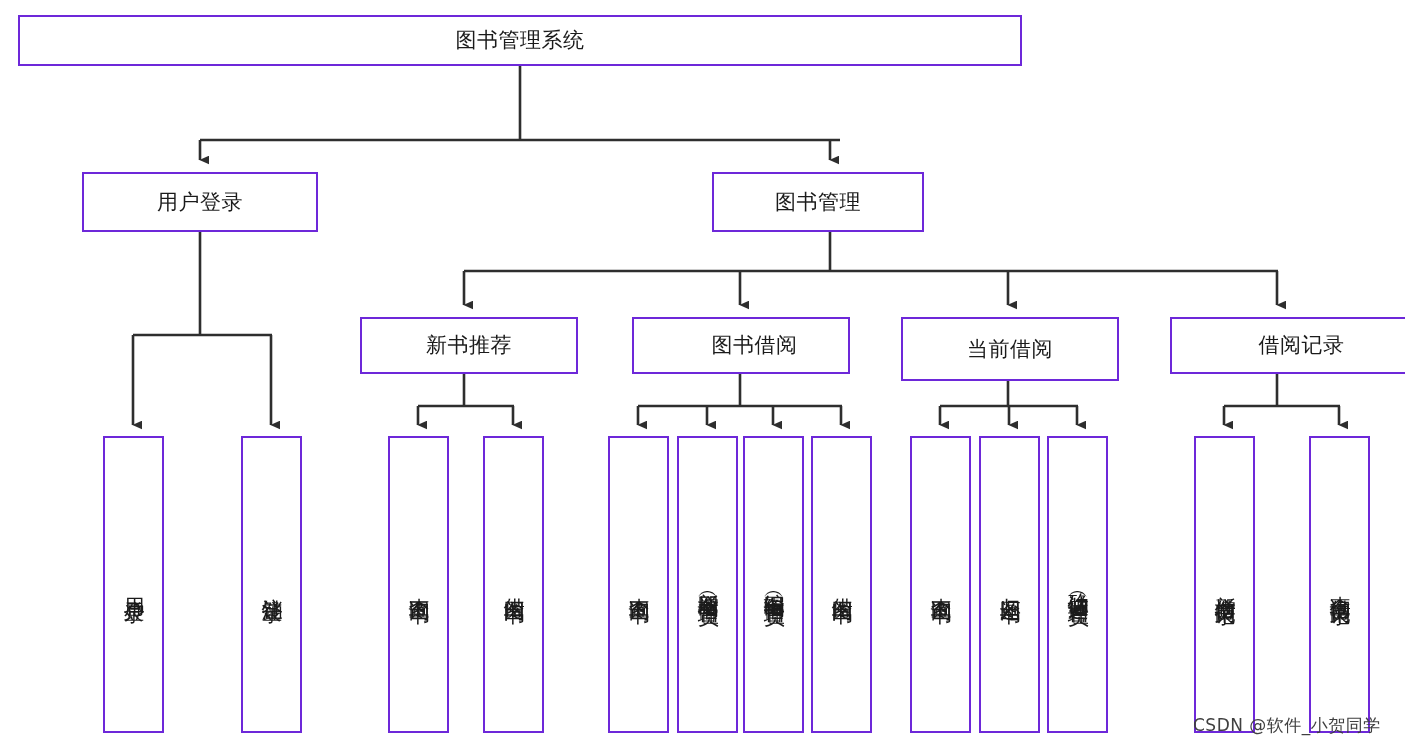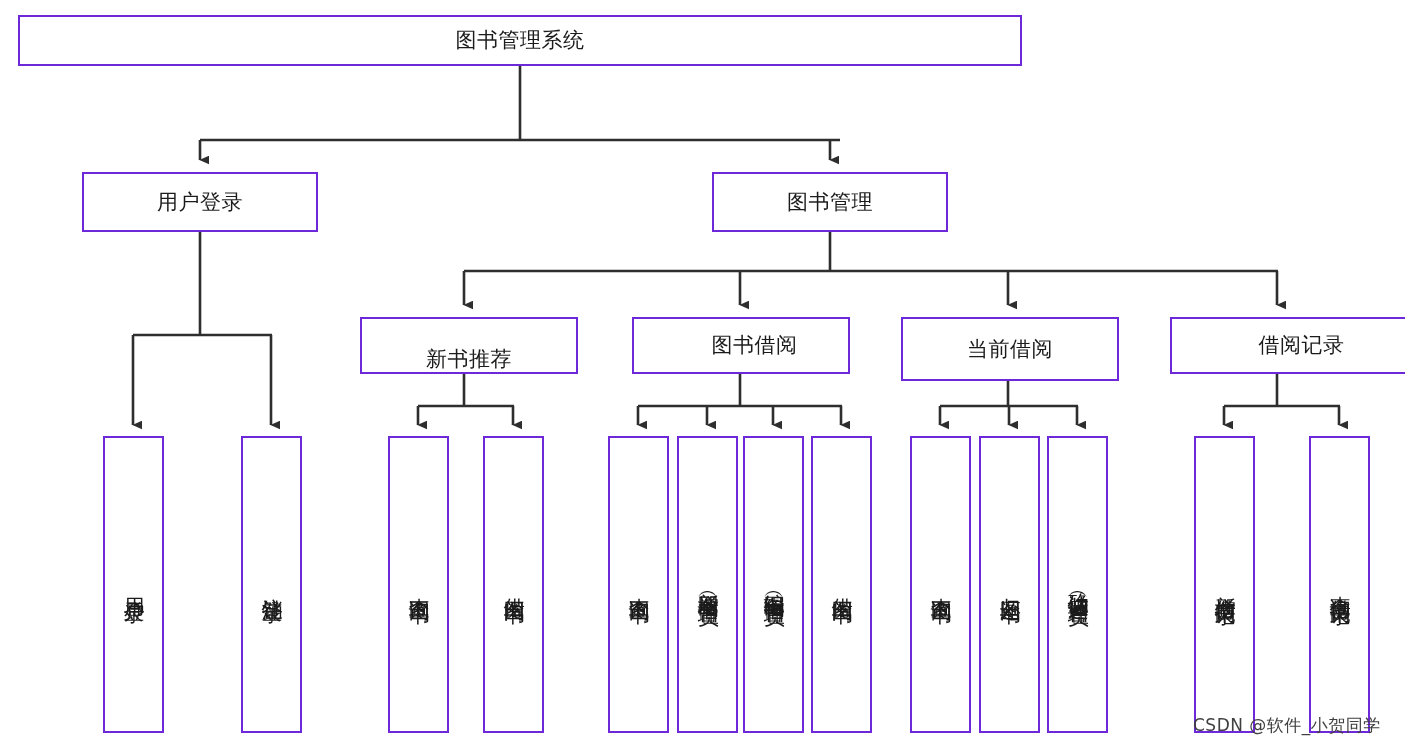--- a/index.html
+++ b/index.html
@@ -119,25 +119,25 @@
     </g>
   </svg>
 
   <div class="node" style="left:18px; top:15px; width:1004px; height:51px;">
     <span class="node-label">图书管理系统</span>
   </div>
 
   <div class="node" style="left:82px; top:172px; width:236px; height:60px;">
     <span class="node-label">用户登录</span>
   </div>
-  <div class="node" style="left:712px; top:172px; width:236px; height:60px;">
+  <div class="node" style="left:712px; top:172px; width:212px; height:60px;">
     <span class="node-label">图书管理</span>
   </div>
 
-  <div class="node" style="left:360px; top:317px; width:218px; height:57px;align-items:flex-end;">
+  <div class="node" style="left:360px; top:317px; width:218px; height:57px;">
     <span class="node-label">新书推荐</span>
   </div>
   <div class="node" style="left:632px; top:317px; width:218px; height:57px;padding-left:27px;">
     <span class="node-label">图书借阅</span>
   </div>
   <div class="node" style="left:901px; top:317px; width:218px; height:64px;">
     <span class="node-label">当前借阅</span>
   </div>
   <div class="node" style="left:1170px; top:317px; width:263px; height:57px;">
     <span class="node-label">借阅记录</span>

